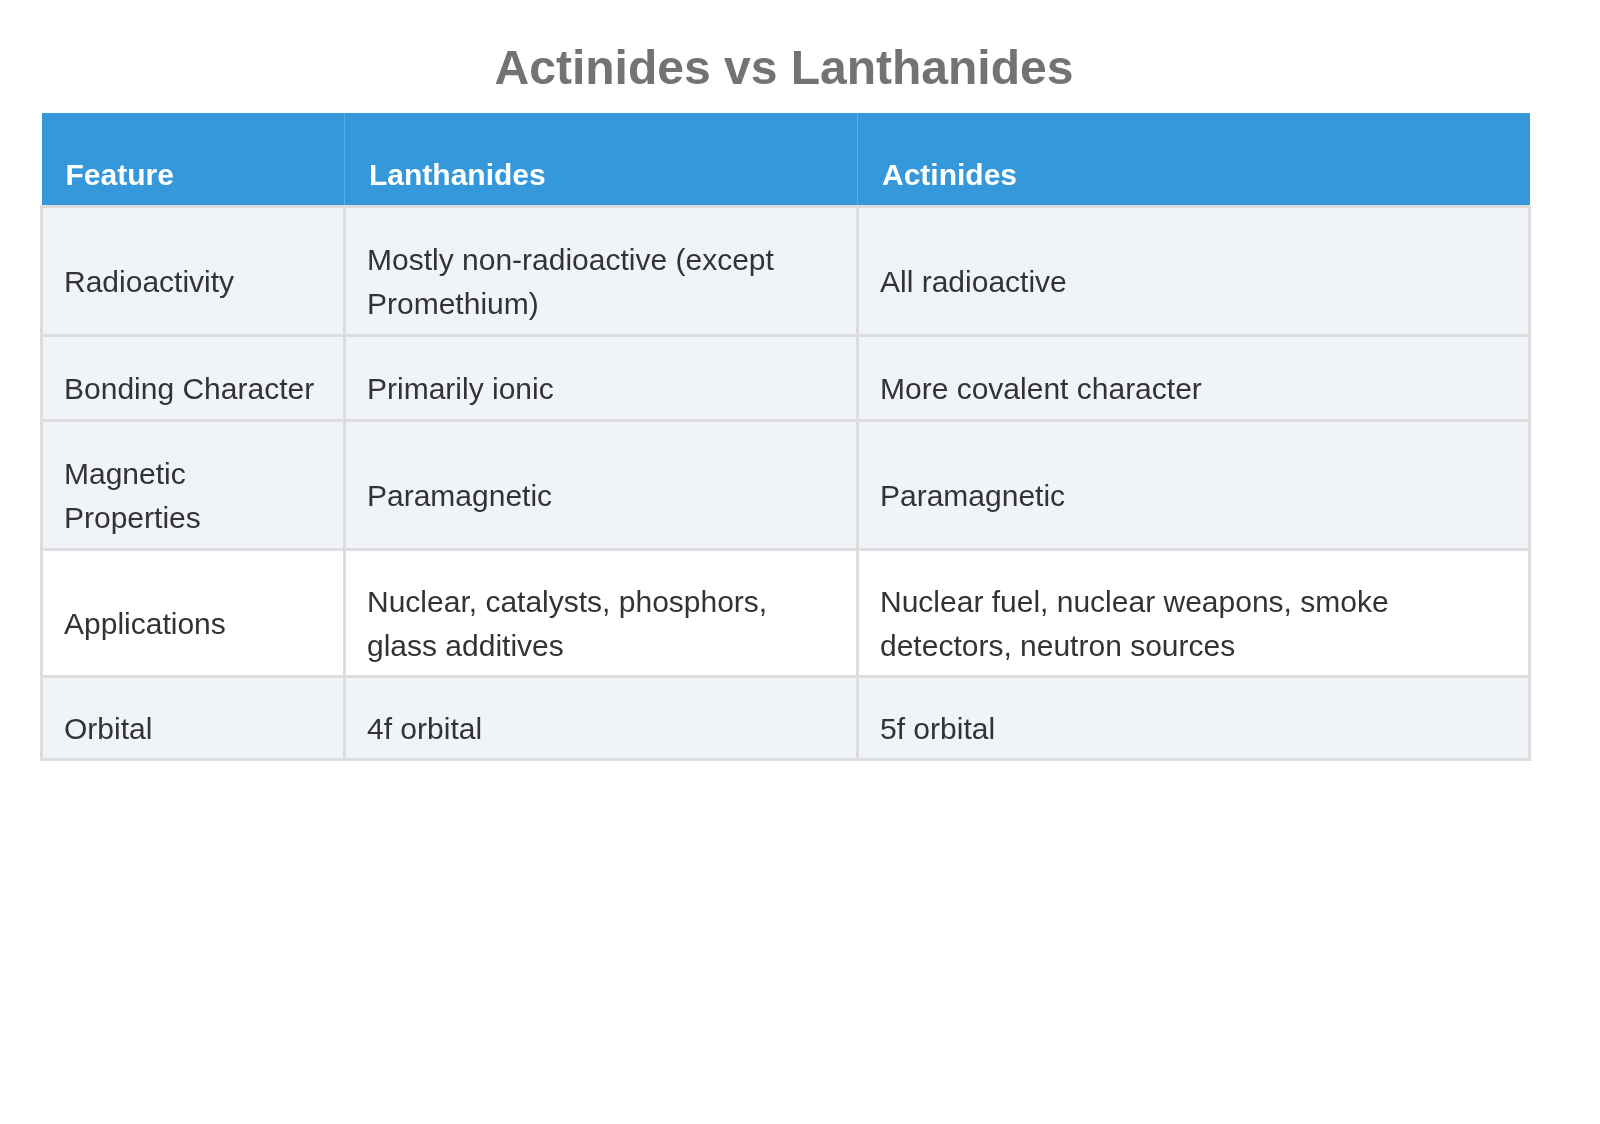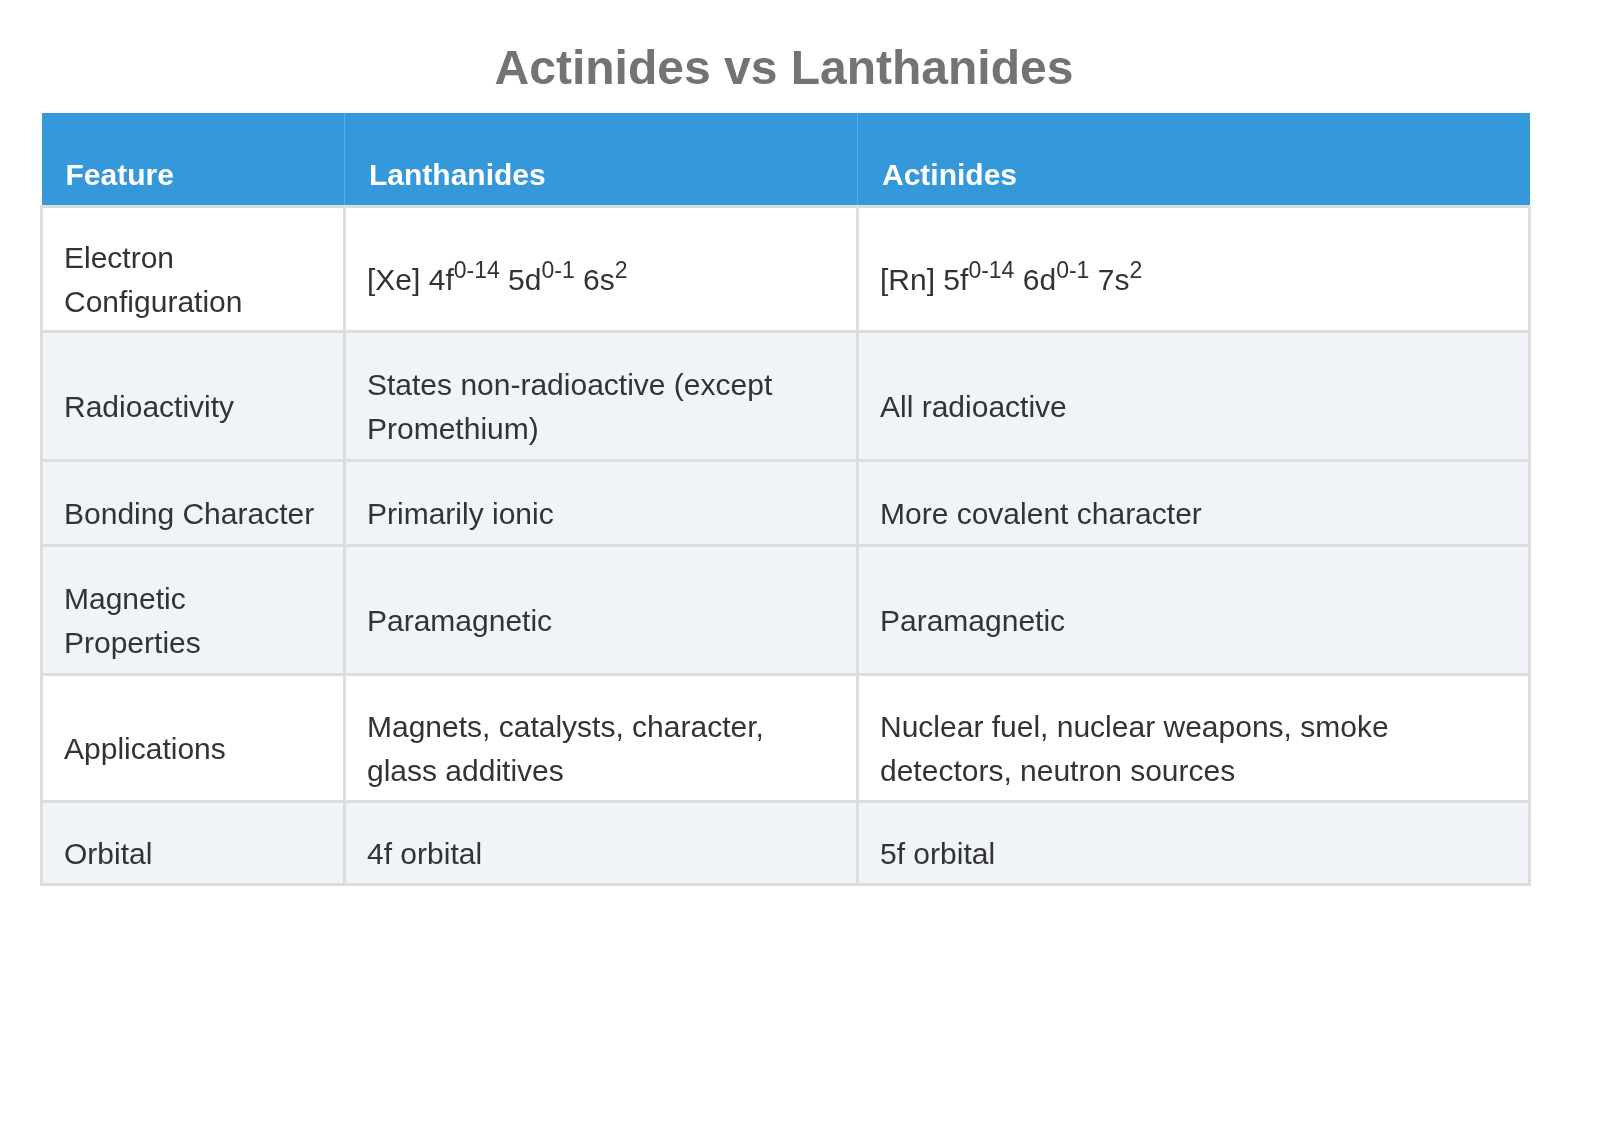--- a/index.html
+++ b/index.html
@@ -50,43 +50,38 @@
       <col class="c3">
     </colgroup>
   <thead>
     <tr>
       <th>Feature</th>
       <th>Lanthanides</th>
       <th>Actinides</th>
     </tr>
   </thead>
   <tbody>
-    <tr class="r-odd h1">
-      <td>Electron Configuration</td>
-      <td><span>[Xe] 4f</span><sup>0-14</sup><span> 5d</span><sup>0-1</sup><span> 6s</span><sup>2</sup></td>
-      <td><span>[Rn] 5f</span><sup>0-14</sup><span> 6d</span><sup>0-1</sup><span> 7s</span><sup>2</sup></td>
-    </tr>
     <tr class="r-even h2">
       <td>Radioactivity</td>
-      <td>States non-radioactive (except Promethium)</td>
+      <td>Mostly non-radioactive (except Promethium)</td>
       <td>All radioactive</td>
     </tr>
     <tr class="r-even h4">
       <td>Bonding Character</td>
       <td>Primarily ionic</td>
       <td>More covalent character</td>
     </tr>
     <tr class="r-even h6">
       <td>Magnetic Properties</td>
       <td>Paramagnetic</td>
       <td>Paramagnetic</td>
     </tr>
     <tr class="r-odd h7">
       <td>Applications</td>
-      <td>Magnets, catalysts, character, glass additives</td>
+      <td>Nuclear, catalysts, phosphors, glass additives</td>
       <td>Nuclear fuel, nuclear weapons, smoke detectors, neutron sources</td>
     </tr>
     <tr class="r-even h8">
       <td>Orbital</td>
       <td>4f orbital</td>
       <td>5f orbital</td>
     </tr>
   </tbody>
 </table>
 

